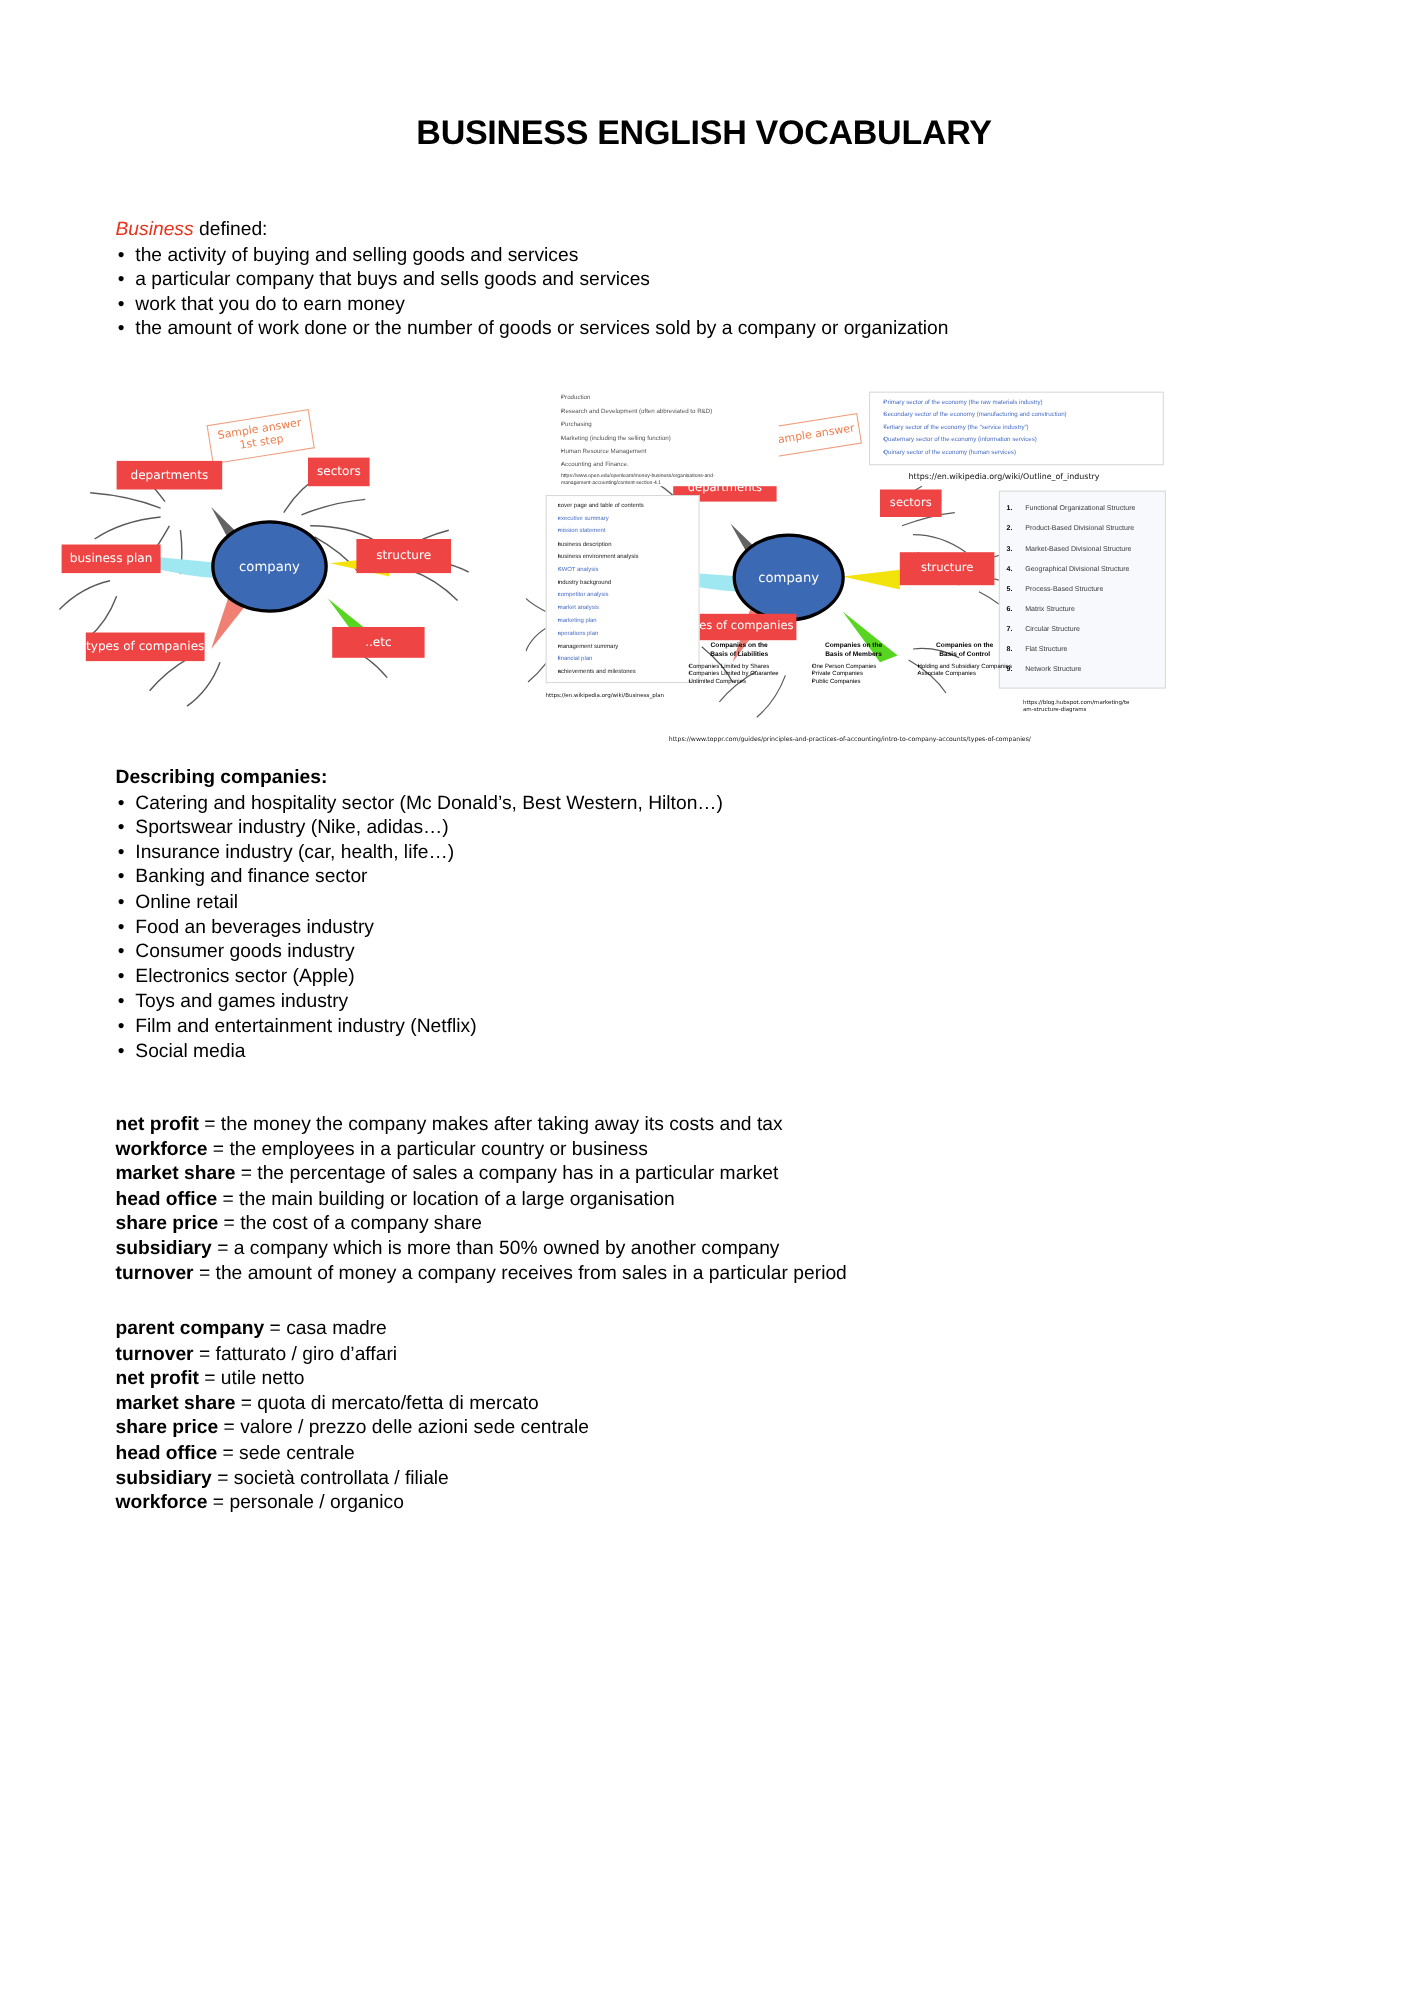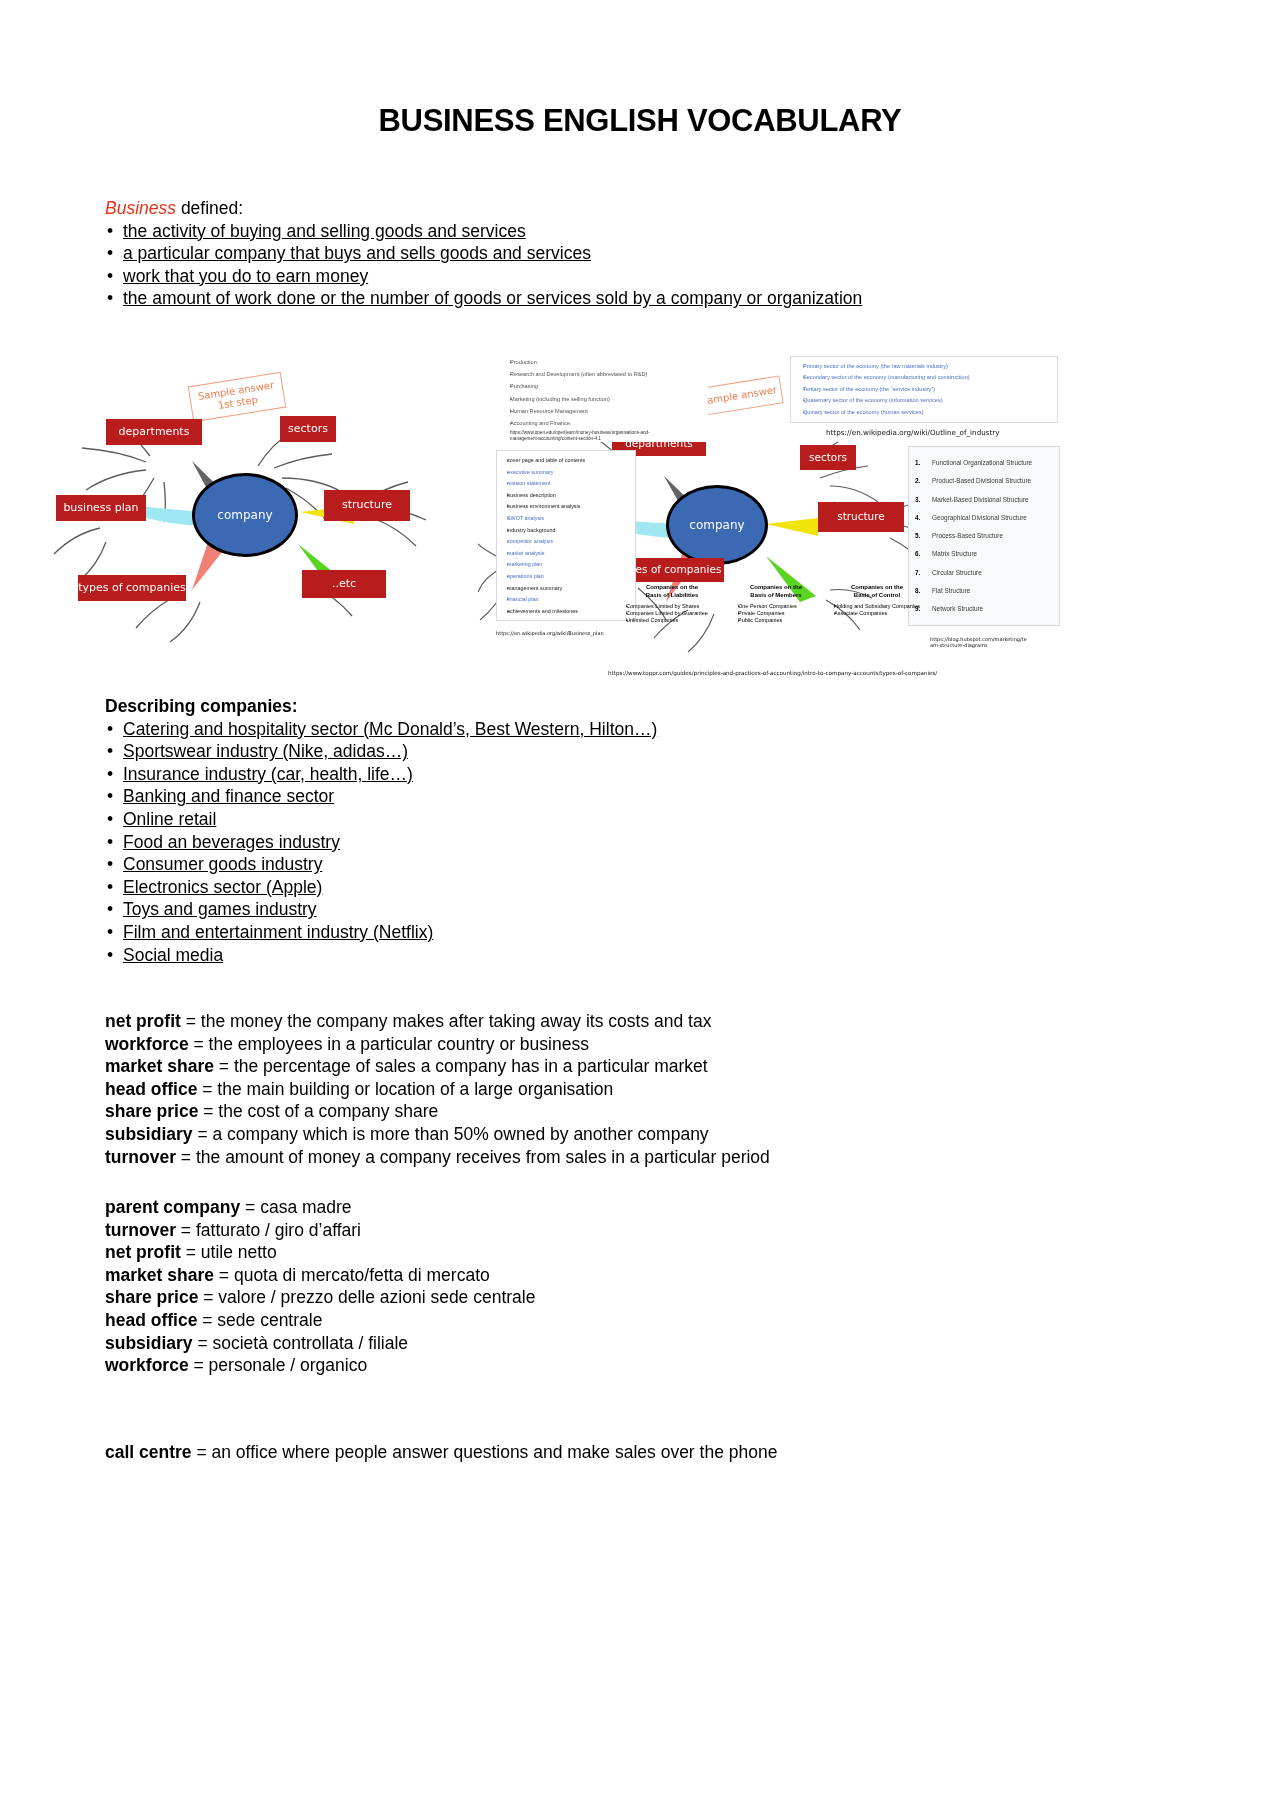--- a/index.html
+++ b/index.html
@@ -16,34 +16,34 @@
 
   h1.title {
     position:absolute; top:103px; left:0; width:1280px;
     text-align:center;
     font-size:31px; font-weight:bold; letter-spacing:-0.3px;
     margin:0;
   }
 
   .body-text { position:absolute; left:105px; font-size:17.5px; line-height:22.6px; }
   .bizword { color:#e8321a; font-weight:normal; font-style:italic; }
-  ul.plain { list-style:none; margin:0; padding:0;text-decoration:underline; }
+  ul.plain { list-style:none; margin:0; padding:0; }
   ul.plain li { position:relative; padding-left:18px; }
   ul.plain li:before { content:"\2022"; position:absolute; left:2px; }
 
   .sect-head { font-weight:bold; }
 
   .defline { }
   .defline b { font-weight:bold; }
 
   
   .diagram { position:absolute; }
   .node {
     position:absolute;
-    background:#b91c1c; color:#fff;
+    background:#ef4444; color:#fff;
     display:flex; align-items:center; justify-content:center;
     text-align:center;
     font-family:"DejaVu Sans", sans-serif;
     line-height:1.1;
   }
   .hub {
     position:absolute;
     background:#3c69b4; color:#fff;
     border:3.5px solid #000;
     border-radius:50%;
@@ -400,20 +400,14 @@
     <div class="defline">
       <b>subsidiary</b>
       <span>= società controllata / filiale</span>
     </div>
     <div class="defline">
       <b>workforce</b>
       <span>= personale / organico</span>
     </div>
   </div>
 
-  <div class="body-text" style="top:1441px;left:105px;width:1060px;">
-    <div class="defline">
-      <b>call centre</b>
-      <span>= an office where people answer questions and make sales over the phone</span>
-    </div>
-  </div>
 
 </div>
 
 </body></html>

